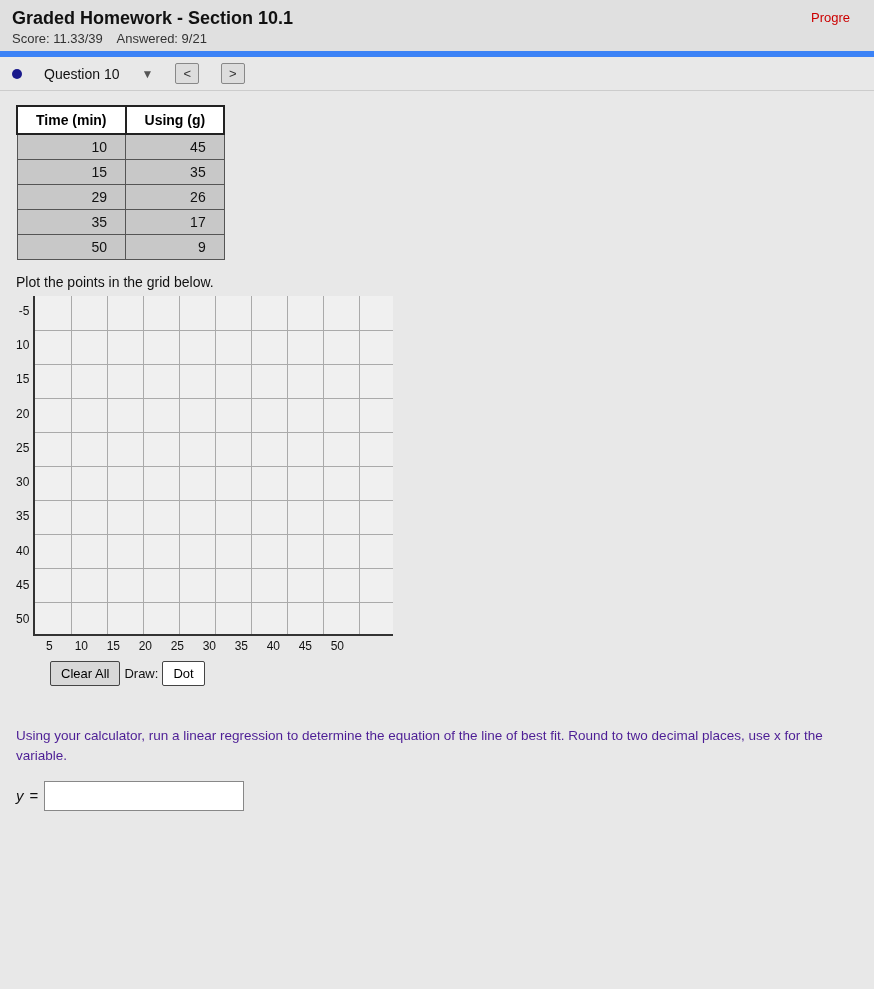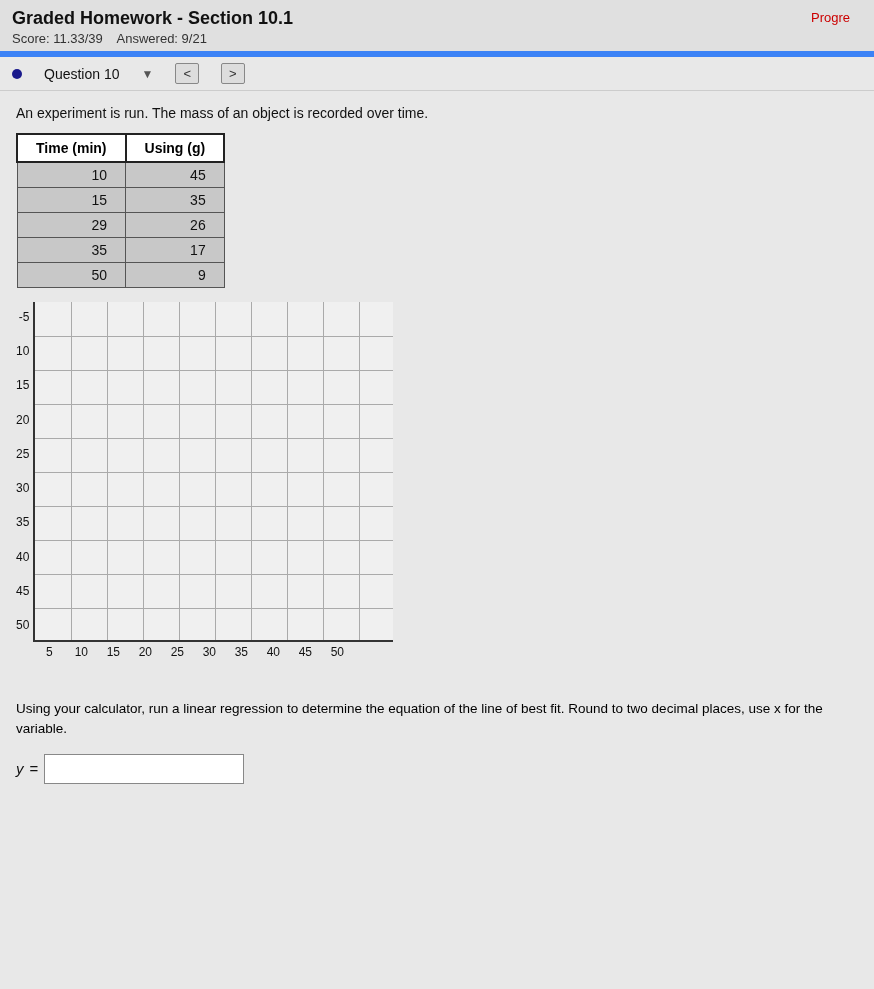--- a/index.html
+++ b/index.html
@@ -191,21 +191,21 @@
     .draw-mode {
       border: 1px solid #444;
       background: #fff;
       padding: 4px 10px;
       font-size: 13px;
       border-radius: 2px;
     }
     
     .bottom-text {
       font-size: 13.5px;
-      color: #000000;
+      color: #4c1d95;
       margin-top: 40px;
       line-height: 1.5;
       max-width: 820px;
     }
     .equation-row {
       display: flex;
       align-items: center;
       margin-top: 14px;
       gap: 6px;
     }
@@ -245,21 +245,20 @@
   <div class="question-bar">
     <span class="question-dot"></span>
     <span class="question-label">Question 10</span>
     <span class="dropdown-arrow">▼</span>
     <button class="nav-arrow">&lt;</button>
     <button class="nav-arrow">&gt;</button>
   </div>
 
   <div class="main-content">
 
-    <div class="question-text">An experiment is run. The mass of an object is recorded over time.</div>
 
     <table class="data-table">
       <thead>
         <tr>
           <th>Time (min)</th>
           <th>Using (g)</th>
         </tr>
       </thead>
       <tbody id="table-body">
       <tr>
@@ -278,20 +277,21 @@
             <td>35</td>
             <td>17</td>
           </tr>
           <tr>
             <td>50</td>
             <td>9</td>
           </tr>
         </tbody>
     </table>
 
+    <div class="plot-instruction">Plot the points in the grid below.</div>
 
     <div class="grid-area">
 
       <div class="y-axis-labels" id="y-axis-labels">
       <div class="y-label">50</div>
           <div class="y-label">45</div>
           <div class="y-label">40</div>
           <div class="y-label">35</div>
           <div class="y-label">30</div>
           <div class="y-label">25</div>
@@ -331,20 +331,25 @@
             <div class="x-label">25</div>
             <div class="x-label">30</div>
             <div class="x-label">35</div>
             <div class="x-label">40</div>
             <div class="x-label">45</div>
             <div class="x-label">50</div>
           </div>
       </div>
     </div>
 
+    <div class="button-row">
+      <button class="btn-clear">Clear All</button>
+      <span class="draw-label">Draw:</span>
+      <span class="draw-mode">Dot</span>
+    </div>
 
     <div class="bottom-text">Using your calculator, run a linear regression to determine the equation of the line of best fit. Round to two decimal places, use x for the variable.</div>
 
     <div class="equation-row">
       <span class="eq-label">y</span>
       <span class="eq-equals">=</span>
       <input class="eq-input" type="text" style="">
     </div>
 
   </div>

